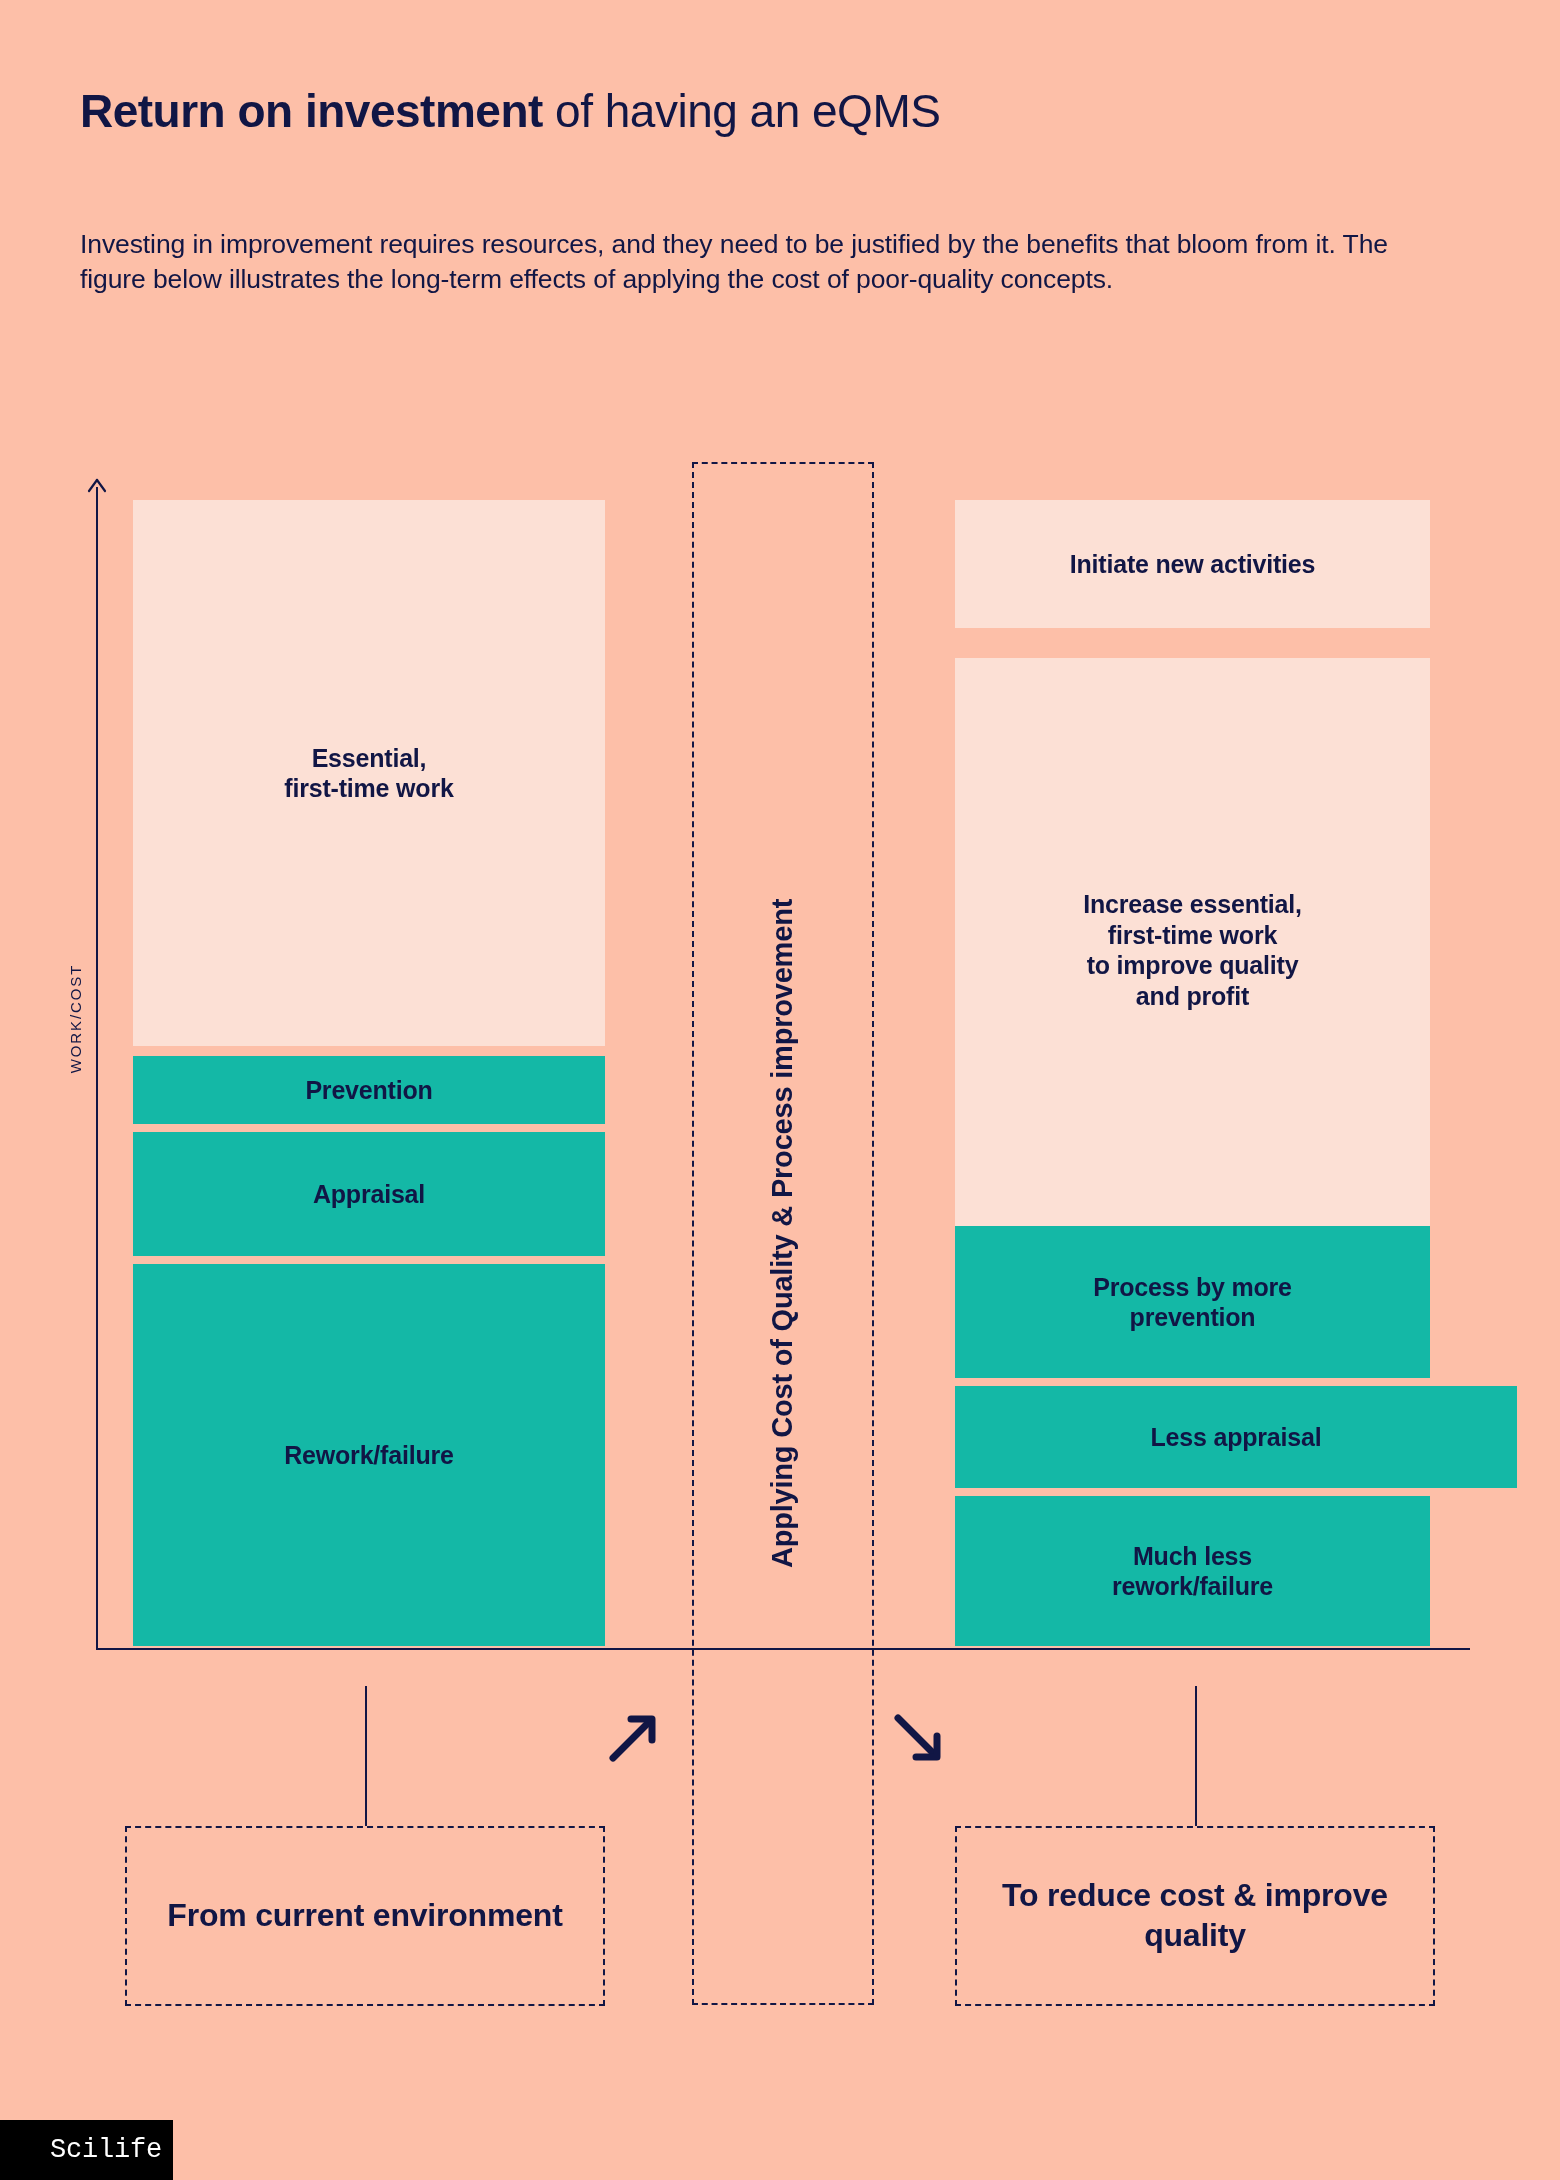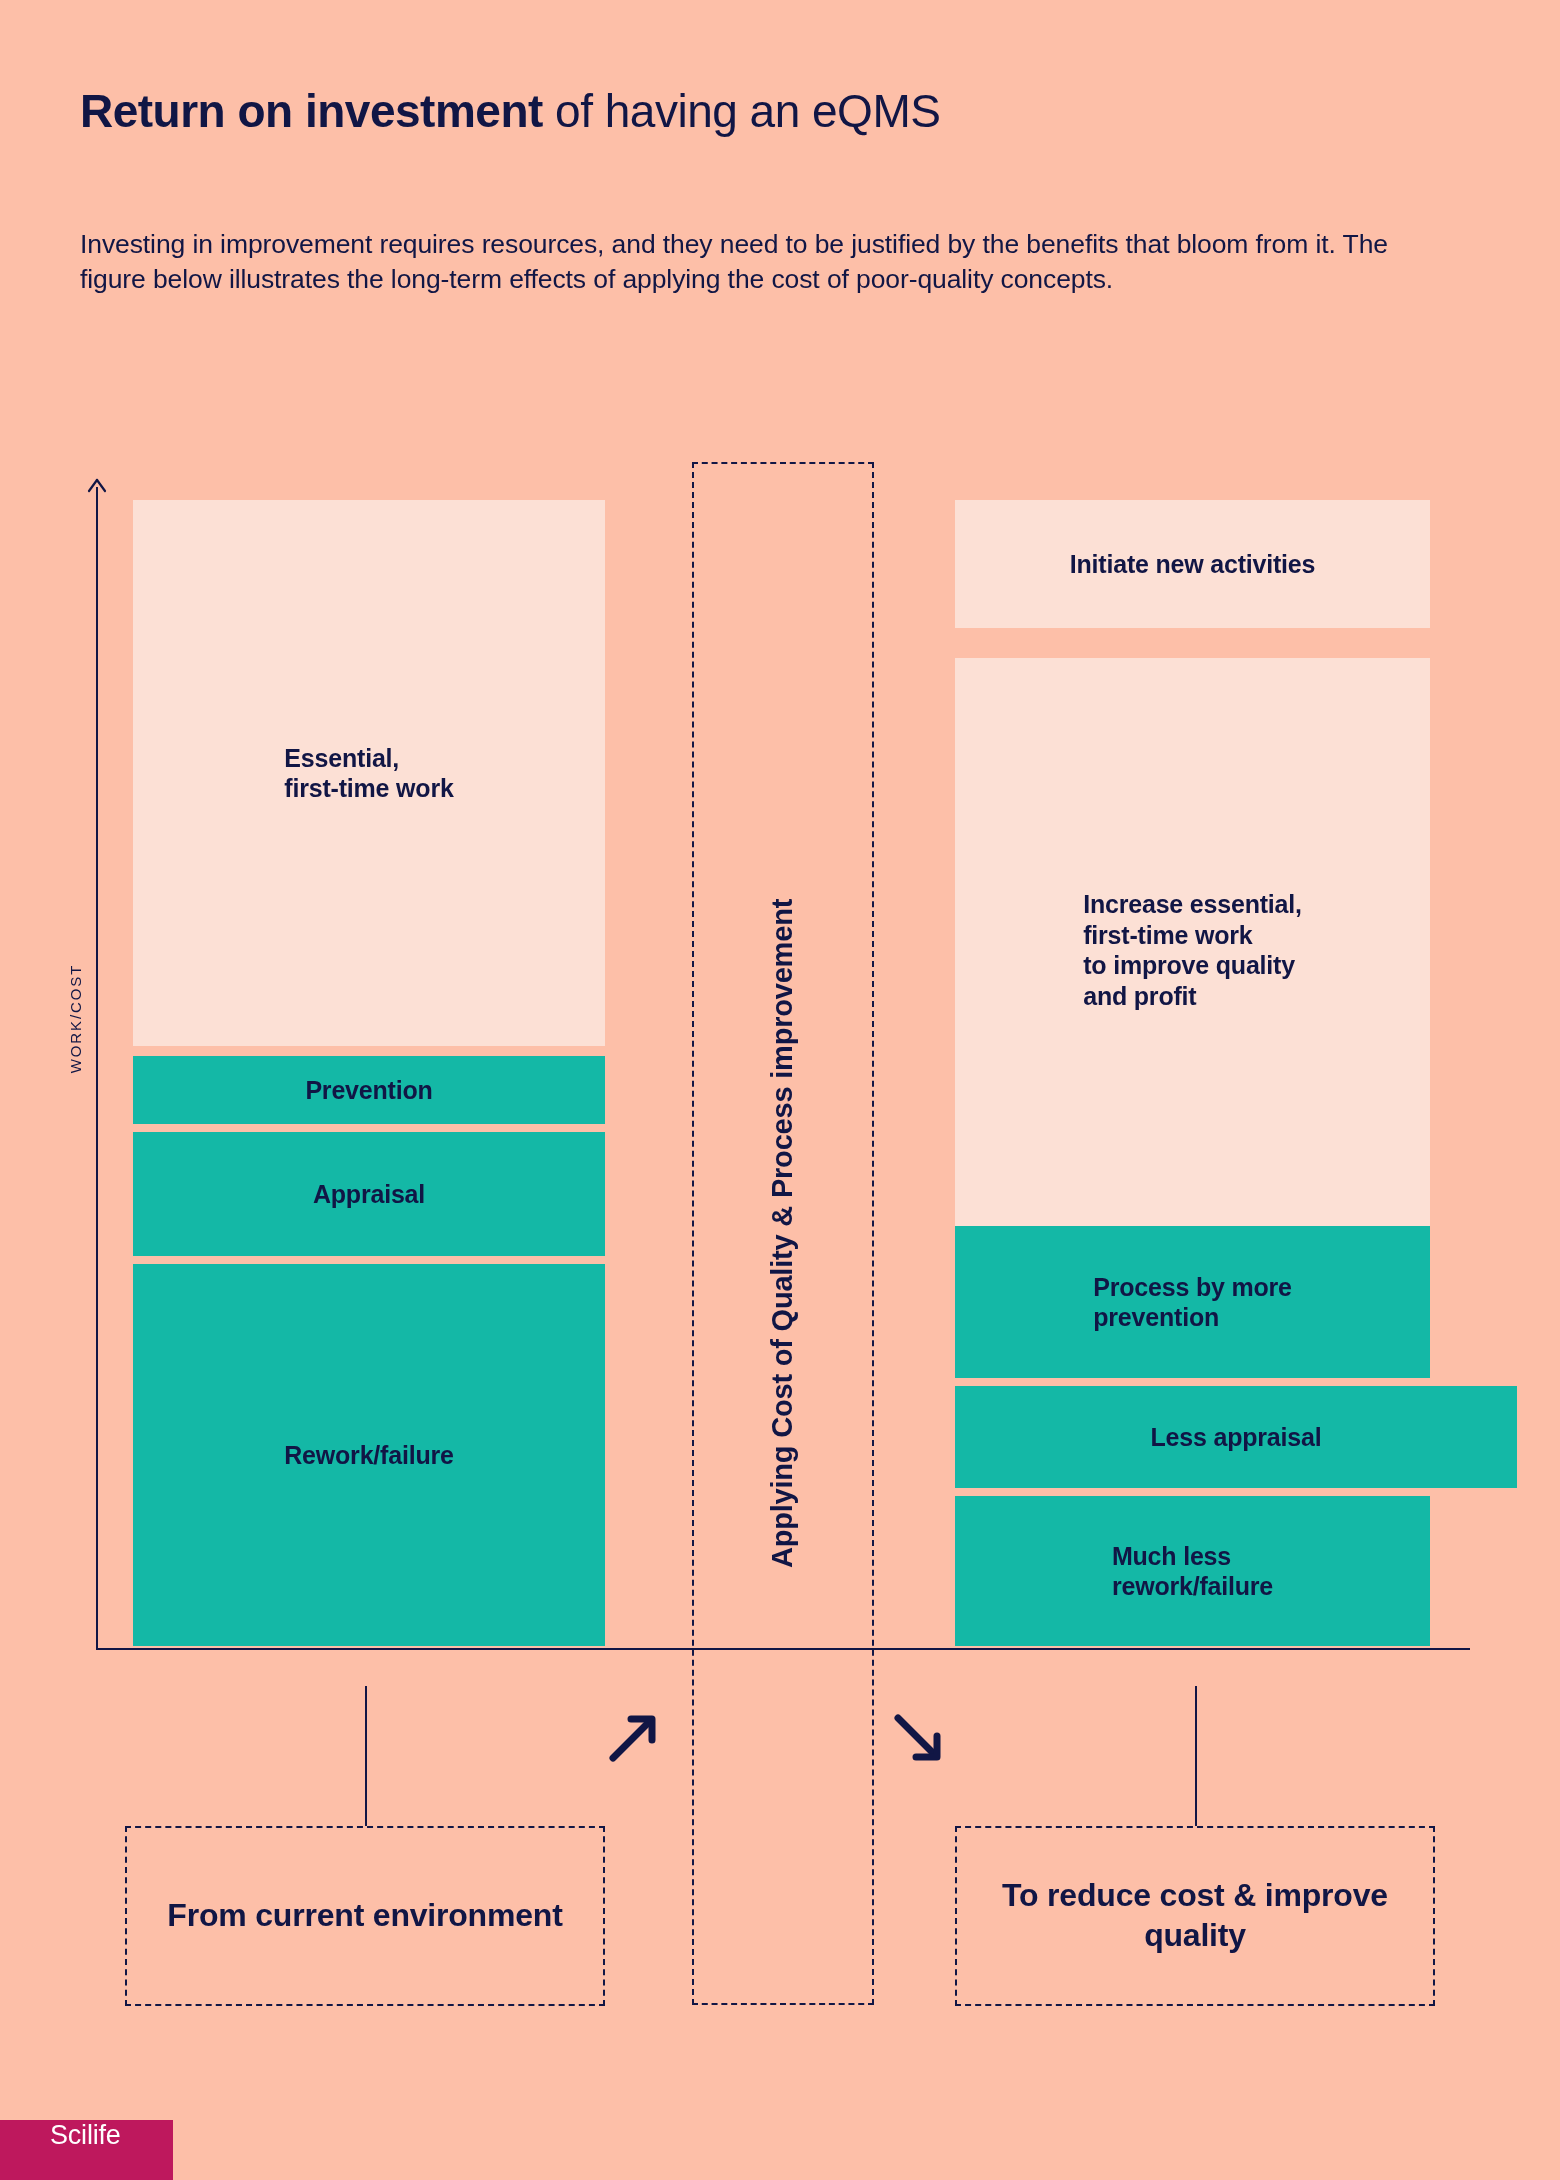--- a/index.html
+++ b/index.html
@@ -90,21 +90,21 @@
     height: 2px;
     background: #111645;
   }
 
   
   .bar-segment {
     position: absolute;
     display: flex;
     align-items: center;
     justify-content: center;
-    text-align: left;
+    text-align: center;
     font-weight: 600;
     font-size: 25px;
     line-height: 1.22;
     letter-spacing: -0.2px;
   }
   .seg-light { background: #FCE0D5; }
   .seg-orange { background: #14b8a6; }
 
   
   #seg-essential   { left: 133px; top: 500px;  width: 472px; height: 546px; }
@@ -171,24 +171,25 @@
   #arrow-up-right { left: 605px; top: 1710px; }
   #arrow-down-right { left: 890px; top: 1710px; }
 
   
   #brand-logo {
     position: absolute;
     left: 0;
     bottom: 0;
     width: 173px;
     height: 60px;
-    background: #be185d;
-    display: flex;
-    align-items: flex-start;
+    background: #000000;
+    display: flex;
+    align-items: center;
     padding-left: 50px;
+    font-family: Liberation Mono, monospace;
   }
   #brand-logo-text {
     color: #FFFFFF;
     font-size: 27px;
     font-weight: 400;
     letter-spacing: -0.2px;
   }
 </style>
 </head>
 <body>

